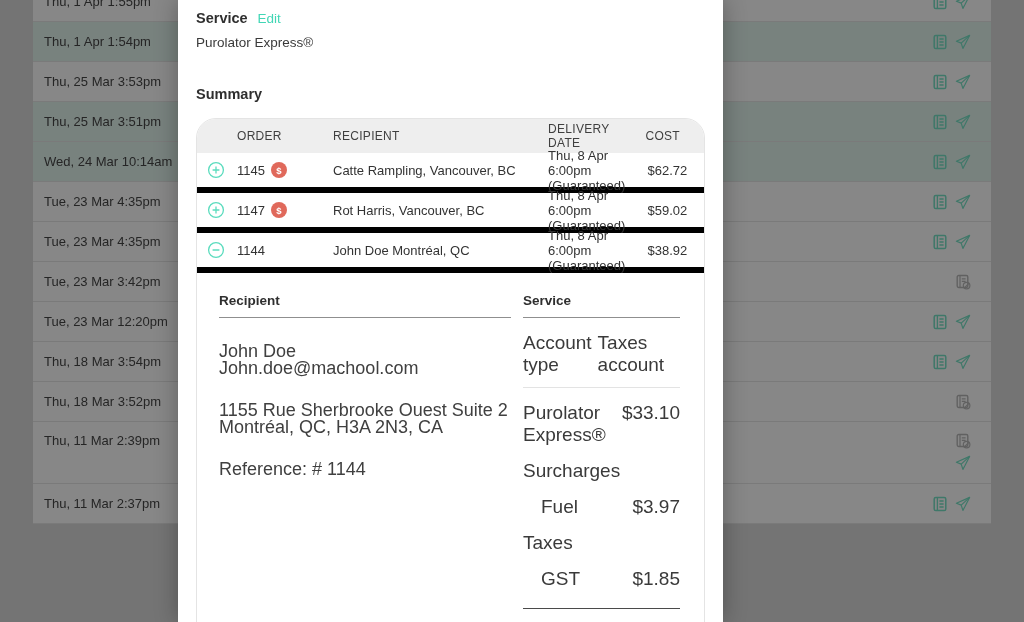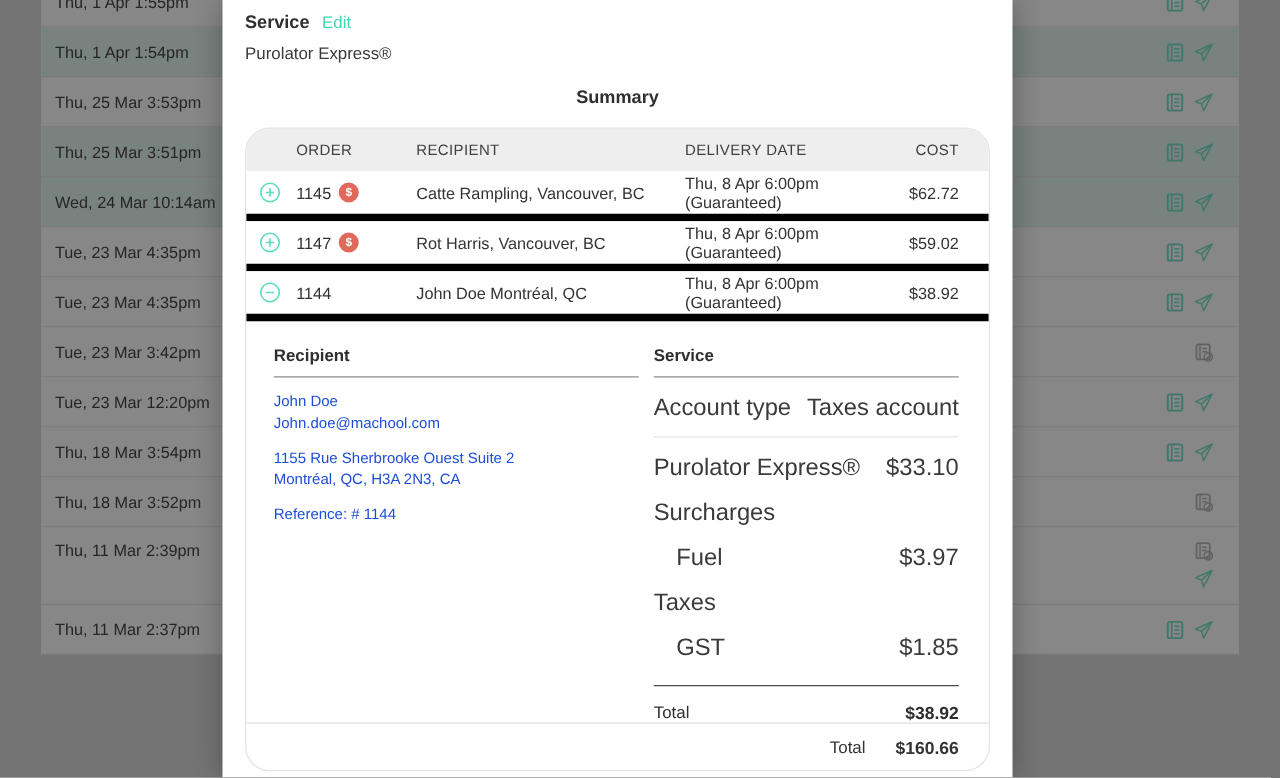--- a/index.html
+++ b/index.html
@@ -26,29 +26,29 @@
   .bg-row.tall .bg-icons { flex-direction:column; align-items:flex-end; gap:6px; }
   .icon-16 { width:16px; height:16px; display:block; }
   .icon-green { color:#78e2c6; }
   .icon-gray { color:#b8b8b8; }
 
   
   .overlay { position:absolute; inset:0; background:rgba(0,0,0,0.47); z-index:5; }
 
   
   .panel {
-    position:absolute; left:178px; top:0; width:632px; height:622px;
+    position:absolute; left:178px; top:0; width:545px; height:622px;
     background:#fff; z-index:10; box-shadow:0 0 22px rgba(0,0,0,0.30);
     padding:10px 18px 0 18px;
   }
   .svc-line { display:flex; align-items:baseline; gap:10px; }
   .panel-title { font-size:14.5px; font-weight:700; color:#2f2f2f; }
   .edit-link { font-size:13.5px; font-weight:400; color:#41d6b5; cursor:pointer; }
   .svc-value { font-size:13.5px; color:#3a3a3a; margin-top:9px; }
-  .summary-title { margin-top:20px;text-align:center; }
+  .summary-title { margin-top:36px; }
 
   
   .card {
     margin-top:16px; border:1px solid #e4e4e4; border-radius:20px;
     overflow:hidden; background:#fff;
   }
   .c-expand { width:40px; padding-left:10px; flex:none; }
   .c-order { width:96px; flex:none; display:flex; align-items:center; gap:6px; }
   .c-recipient { width:215px; flex:none; }
   .c-delivery { flex:1; }
@@ -70,21 +70,21 @@
   }
 
   
   .detail { display:flex; gap:12px; padding:20px 24px 0 22px; min-height:300px; }
   .d-col-left { width:292px; flex:none; }
   .d-col-right { flex:1; }
   .d-heading {
     font-size:13.5px; font-weight:700; color:#2f2f2f;
     padding-bottom:9px; border-bottom:1px solid #8f8f8f;
   }
-  .r-group { margin-top:11px; font-size:12px; color:#1d4ed8; line-height:17px; }
+  .r-group { margin-top:25px; font-size:18px; color:#404040; line-height:17px; }
   .s-row { display:flex; justify-content:space-between; margin-top:14px; font-size:19px; color:#3a3a3a; }
   .s-row.indent { padding-left:18px; }
   .s-row.divided { padding-bottom:11px; border-bottom:1px solid #e3e3e3; }
   .s-divider-dark { border-top:1px solid #4a4a4a; margin-top:18px; }
   .s-total { display:flex; justify-content:space-between; margin-top:13px; font-size:13.5px; color:#2f2f2f; }
   .s-total .val { font-weight:700; font-size:14px; }
 
   .card-footer {
     border-top:1px solid #e0e0e0; height:38px;
     display:flex; align-items:center; justify-content:flex-end; gap:24px;

